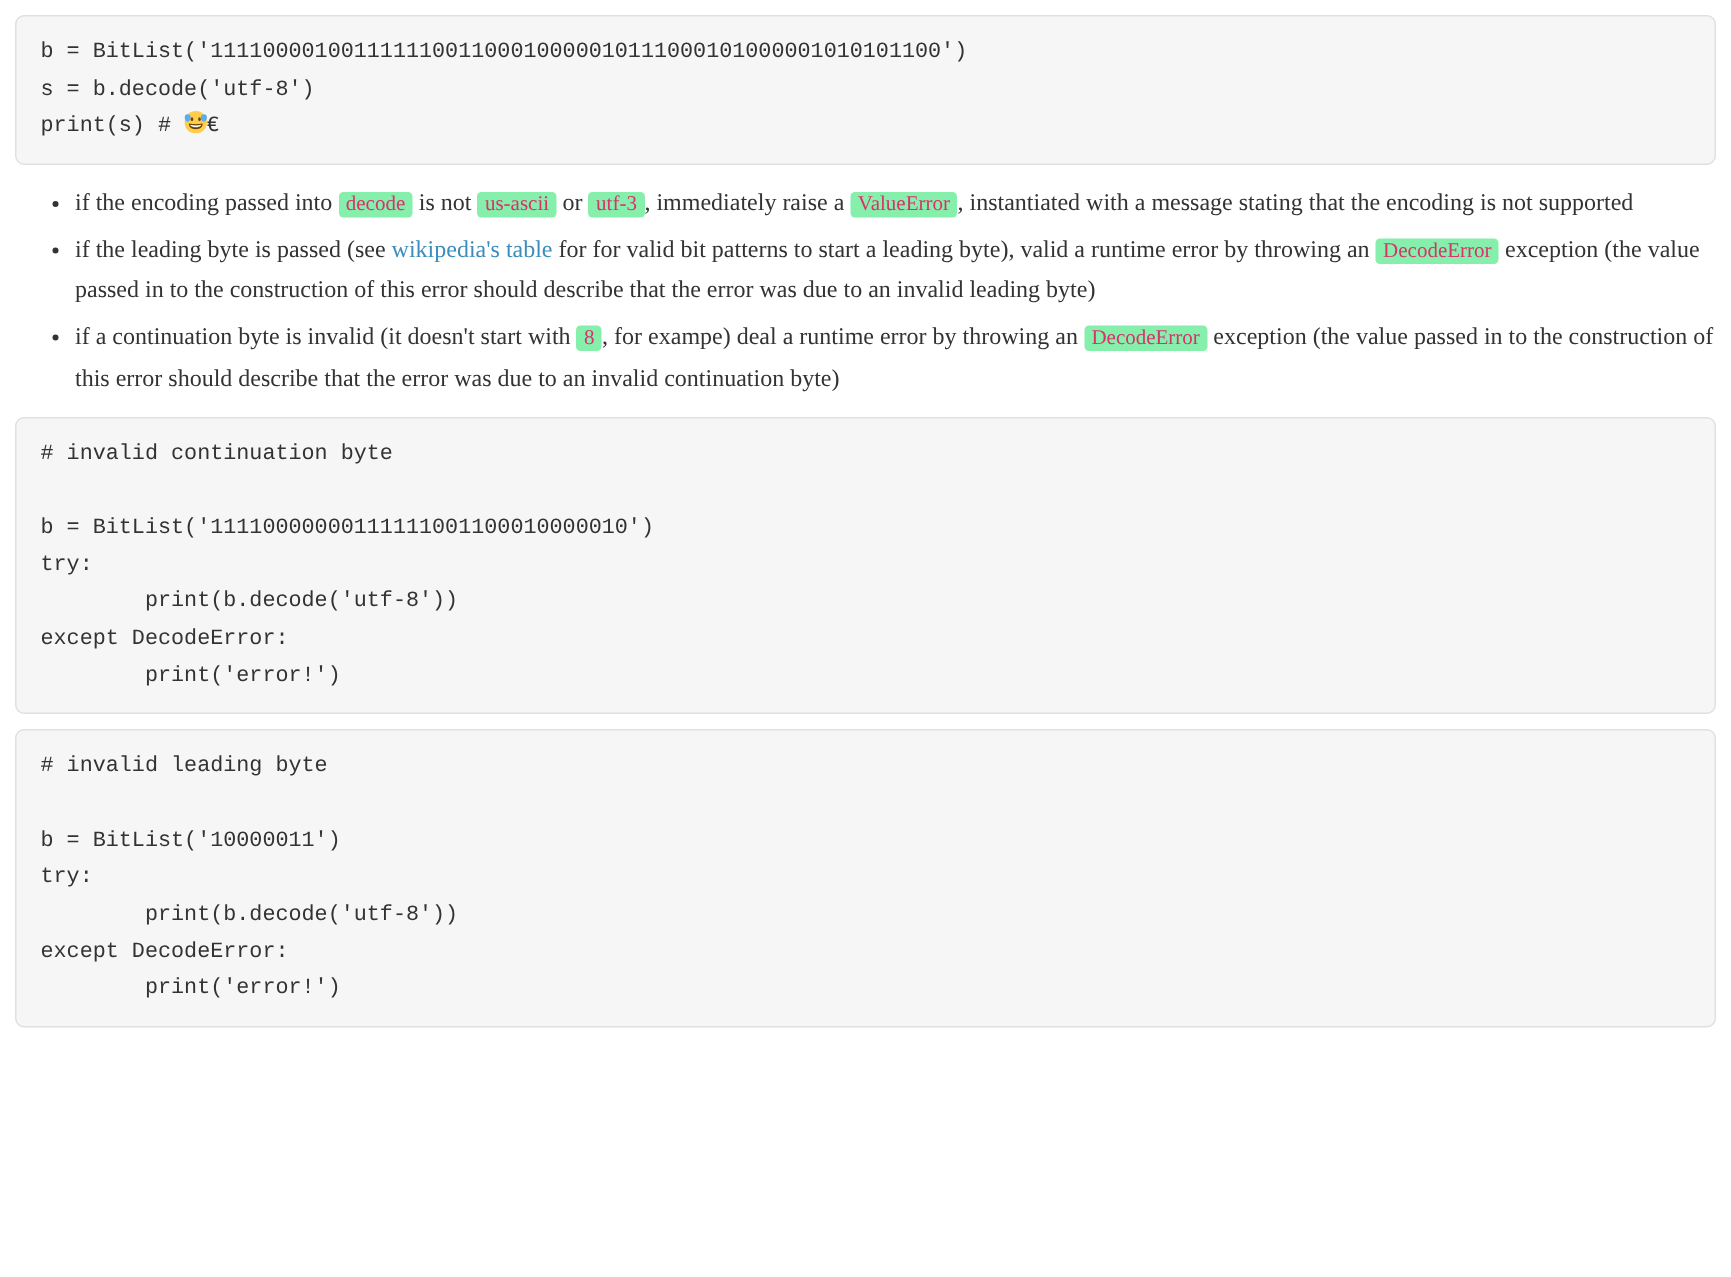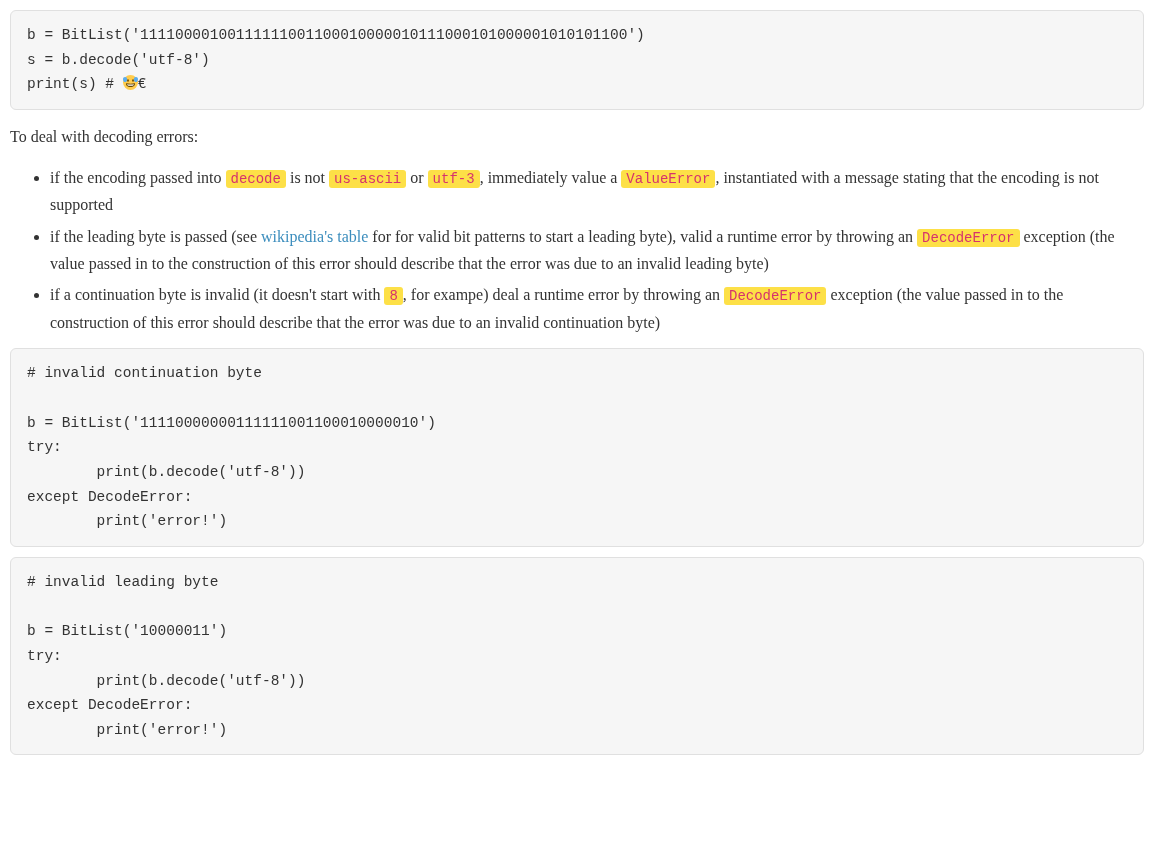--- a/index.html
+++ b/index.html
@@ -34,24 +34,24 @@
   }
   ul {
     margin: 12px 0;
     padding-left: 40px;
   }
   li {
     margin: 4px 0;
     line-height: 1.7;
   }
   code.inline {
-    font-family: Liberation Mono, monospace;
+    font-family: Liberation Serif, serif;
     font-size: 14px;
     color: #d6336c;
-    background: #fde047;
+    background: #86efac;
     padding: 1px 5px;
     border-radius: 3px;
   }
   a.link {
     color: #3b8dbd;
     text-decoration: none;
   }
   .emoji {
     display: inline-block;
     width: 15px;
@@ -68,25 +68,24 @@
 s = b.decode('utf-8')
 print(s) # </span><svg class="emoji" viewBox="0 0 36 36">
         <circle fill="#FFCC4D" cx="18" cy="18" r="18"></circle>
         <path fill="#664500" d="M18 21c-4 0-7-.5-10-1-.5 0-1 .5-1 1 0 3 3 8 11 8s11-5 11-8c0-.5-.5-1-1-1-3 .5-6 1-10 1z"></path>
         <path fill="#FFF" d="M9 22s3 1 9 1 9-1 9-1-1 4-9 4-9-4-9-4z"></path>
         <path fill="#5DADEC" d="M10 10c0 3-2 7-5 7s-5-4-5-7 2-5 5-5 5 2 5 5zm26 0c0 3-2 7-5 7s-5-4-5-7 2-5 5-5 5 2 5 5z"></path>
         <ellipse fill="#664500" cx="12" cy="13" rx="2" ry="3"></ellipse>
         <ellipse fill="#664500" cx="24" cy="13" rx="2" ry="3"></ellipse>
       </svg><span>€</span></pre>
 
-<p>To deal with decoding errors:</p>
 
 <ul>
   <li>
-    <span>if the encoding passed into </span><code class="inline">decode</code><span> is not </span><code class="inline">us-ascii</code><span> or </span><code class="inline">utf-3</code><span>, immediately value a </span><code class="inline">ValueError</code><span>, instantiated with a message stating that the encoding is not supported</span>
+    <span>if the encoding passed into </span><code class="inline">decode</code><span> is not </span><code class="inline">us-ascii</code><span> or </span><code class="inline">utf-3</code><span>, immediately raise a </span><code class="inline">ValueError</code><span>, instantiated with a message stating that the encoding is not supported</span>
   </li>
   <li>
     <span>if the leading byte is passed (see </span><a href="#" class="link">wikipedia's table</a><span> for for valid bit patterns to start a leading byte), valid a runtime error by throwing an </span><code class="inline">DecodeError</code><span> exception (the value passed in to the construction of this error should describe that the error was due to an invalid leading byte)</span>
   </li>
   <li>
     <span>if a continuation byte is invalid (it doesn't start with </span><code class="inline">8</code><span>, for exampe) deal a runtime error by throwing an </span><code class="inline">DecodeError</code><span> exception (the value passed in to the construction of this error should describe that the error was due to an invalid continuation byte)</span>
   </li>
 </ul>
 
 <pre class="code-block"># invalid continuation byte

